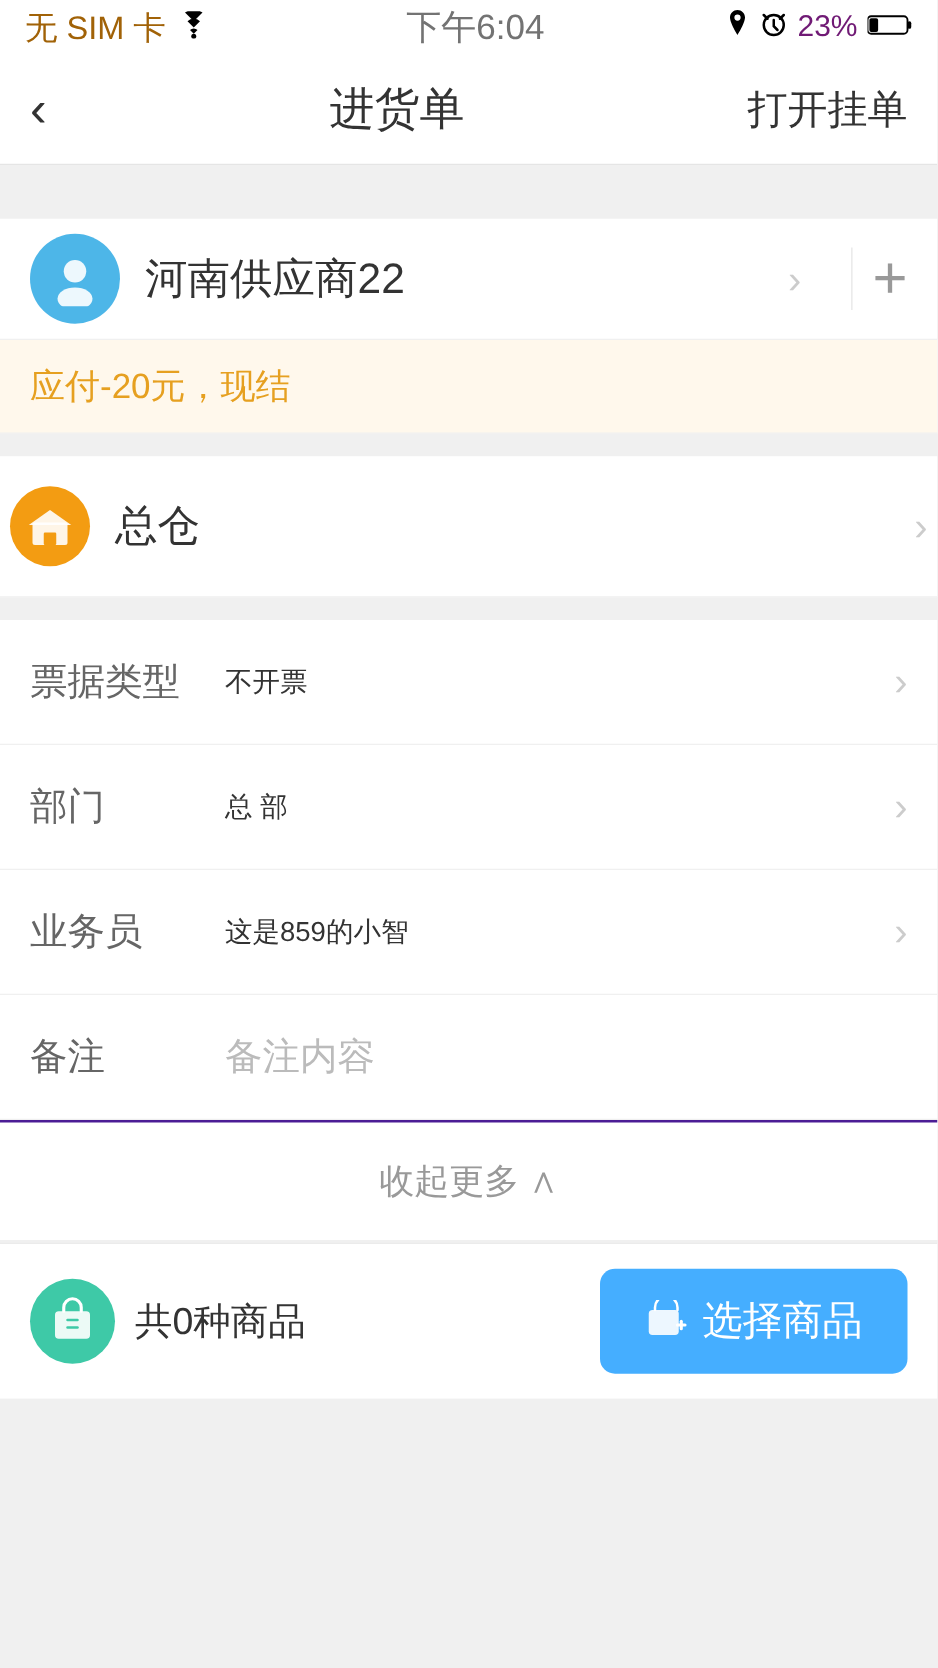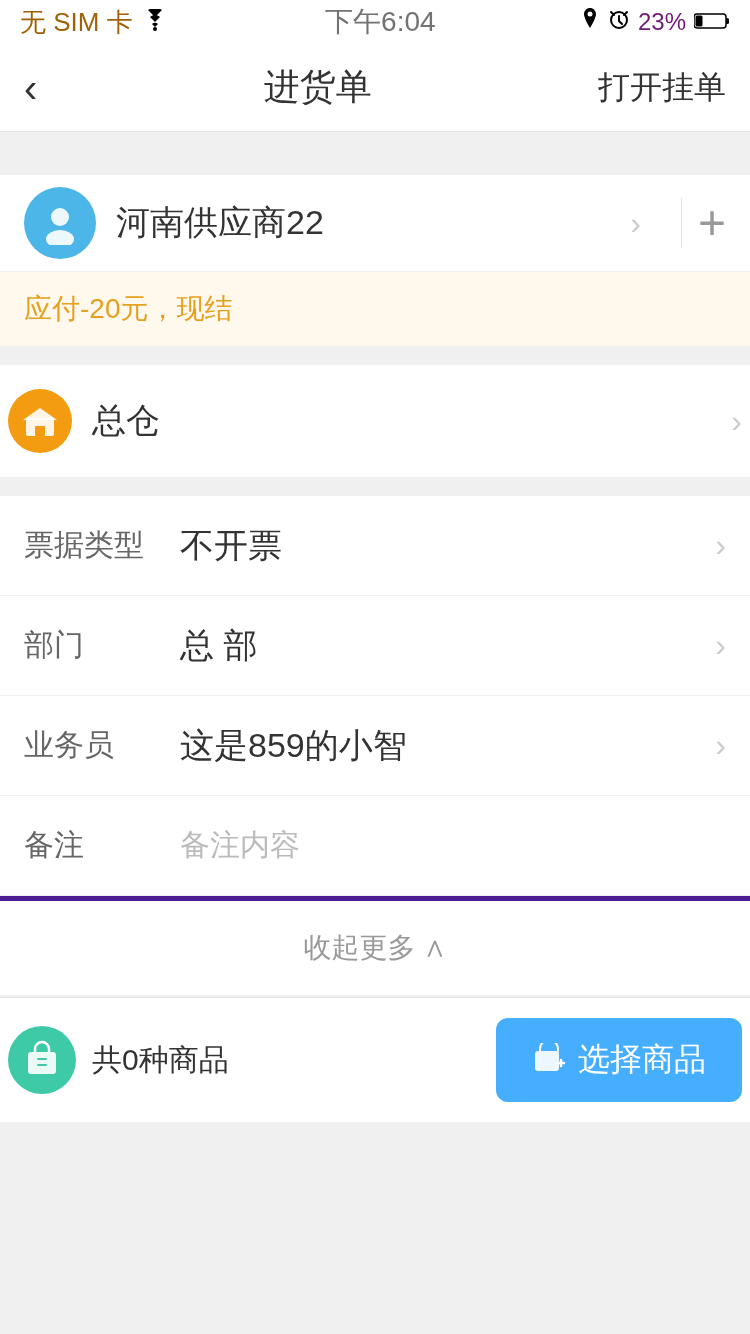--- a/index.html
+++ b/index.html
@@ -185,52 +185,52 @@
       border-bottom: 1px solid #f0f0f0;
     }
     .form-label {
       font-size: 30px;
       color: #666;
       width: 140px;
       flex-shrink: 0;
     }
     .form-value {
       flex: 1;
-      font-size: 34px;
+      font-size: 22px;
       color: #333;
       padding-left: 16px;
     }
     .form-placeholder {
       flex: 1;
       font-size: 30px;
       color: #bbb;
       padding-left: 16px;
     }
 
     
     .collapse-row {
       background: #fff;
       display: flex;
       align-items: center;
       justify-content: center;
       padding: 28px 0;
-      border-top: 5px solid #4c1d95;
+      border-top: 2px solid #4c1d95;
       cursor: pointer;
     }
     .collapse-text {
       font-size: 28px;
       color: #999;
     }
 
     
     .bottom-section {
       display: flex;
       align-items: center;
       background: #fff;
-      padding: 20px 8px;
+      padding: 20px 24px;
       margin-top: 2px;
       border-top: 1px solid #e5e5e5;
     }
     .product-count-icon {
       width: 68px;
       height: 68px;
       border-radius: 50%;
       background: #3ec9a7;
       display: flex;
       align-items: center;

